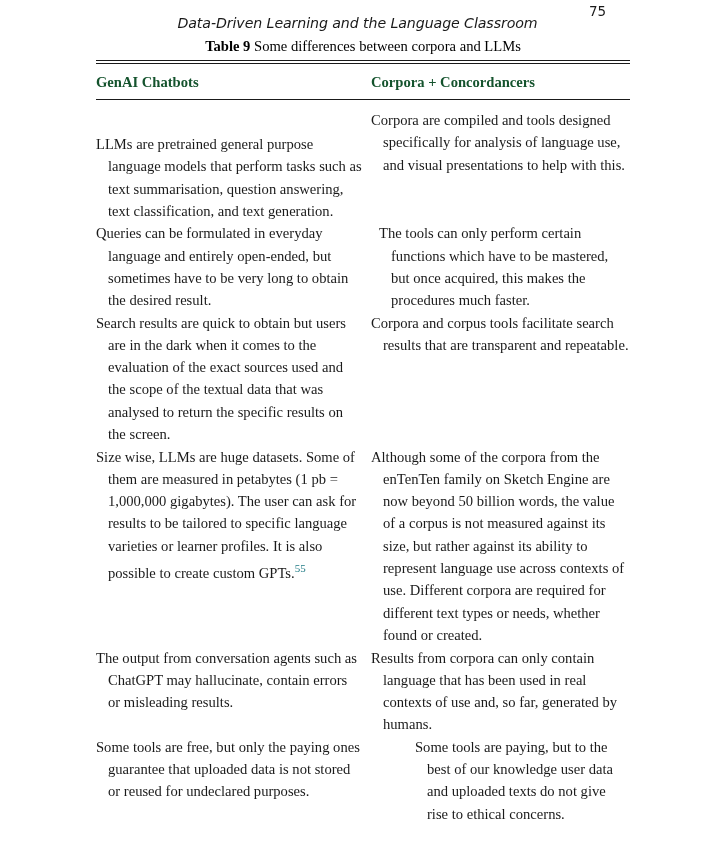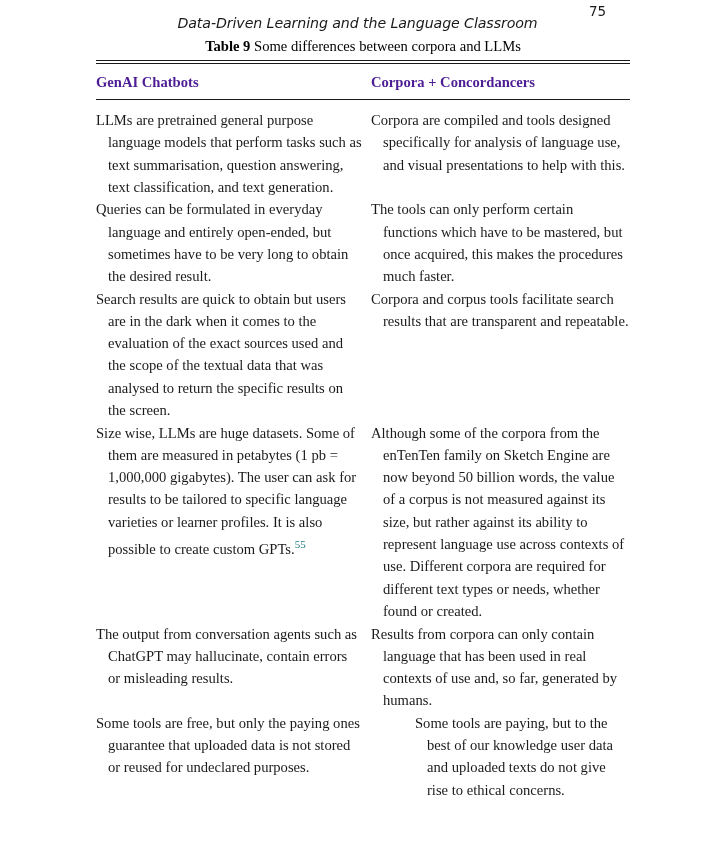--- a/index.html
+++ b/index.html
@@ -93,21 +93,21 @@
     padding-right: 8px;
   }
   .col.col-right {
     width: 259px;
     padding-right: 0px;
   }
   .th {
     font-weight: bold;
     font-size: 14.6px;
     line-height: 17px;
-    color: #4c1d95;
+    color: #14532d;
   }
 
   .tbody {
     padding-top: 9px;
   }
   .trow {
     display: flex;
     margin-bottom: 0px;
   }
   .cell {
@@ -149,33 +149,33 @@
       <div class="th">Corpora + Concordancers</div>
     </div>
   </div>
 
   <div class="rule-single"></div>
 
   <div class="tbody">
 
     <div class="trow">
       <div class="col">
-        <div class="cell" style="min-height: 89px;">LLMs are pretrained general purpose language models that perform tasks such as text summarisation, question answering, text classification, and text generation.</div>
+        <div class="cell" style="min-height: 89px; margin-top: 24px;">LLMs are pretrained general purpose language models that perform tasks such as text summarisation, question answering, text classification, and text generation.</div>
       </div>
       <div class="col col-right">
         <div class="cell" style="min-height: 89px;">Corpora are compiled and tools designed specifically for analysis of language use, and visual presentations to help with this.</div>
       </div>
     </div>
 
     <div class="trow">
       <div class="col">
         <div class="cell" style="min-height: 89px;">Queries can be formulated in everyday language and entirely open-ended, but sometimes have to be very long to obtain the desired result.</div>
       </div>
       <div class="col col-right">
-        <div class="cell" style="min-height: 89px;">The tools can only perform certain functions which have to be mastered, but once acquired, this makes the procedures much faster.</div>
+        <div class="cell" style="min-height: 89px; margin-left: 8px;">The tools can only perform certain functions which have to be mastered, but once acquired, this makes the procedures much faster.</div>
       </div>
     </div>
 
     <div class="trow">
       <div class="col">
         <div class="cell" style="min-height: 134px;">Search results are quick to obtain but users are in the dark when it comes to the evaluation of the exact sources used and the scope of the textual data that was analysed to return the specific results on the screen.</div>
       </div>
       <div class="col col-right">
         <div class="cell" style="min-height: 134px;">Corpora and corpus tools facilitate search results that are transparent and repeatable.</div>
       </div>

